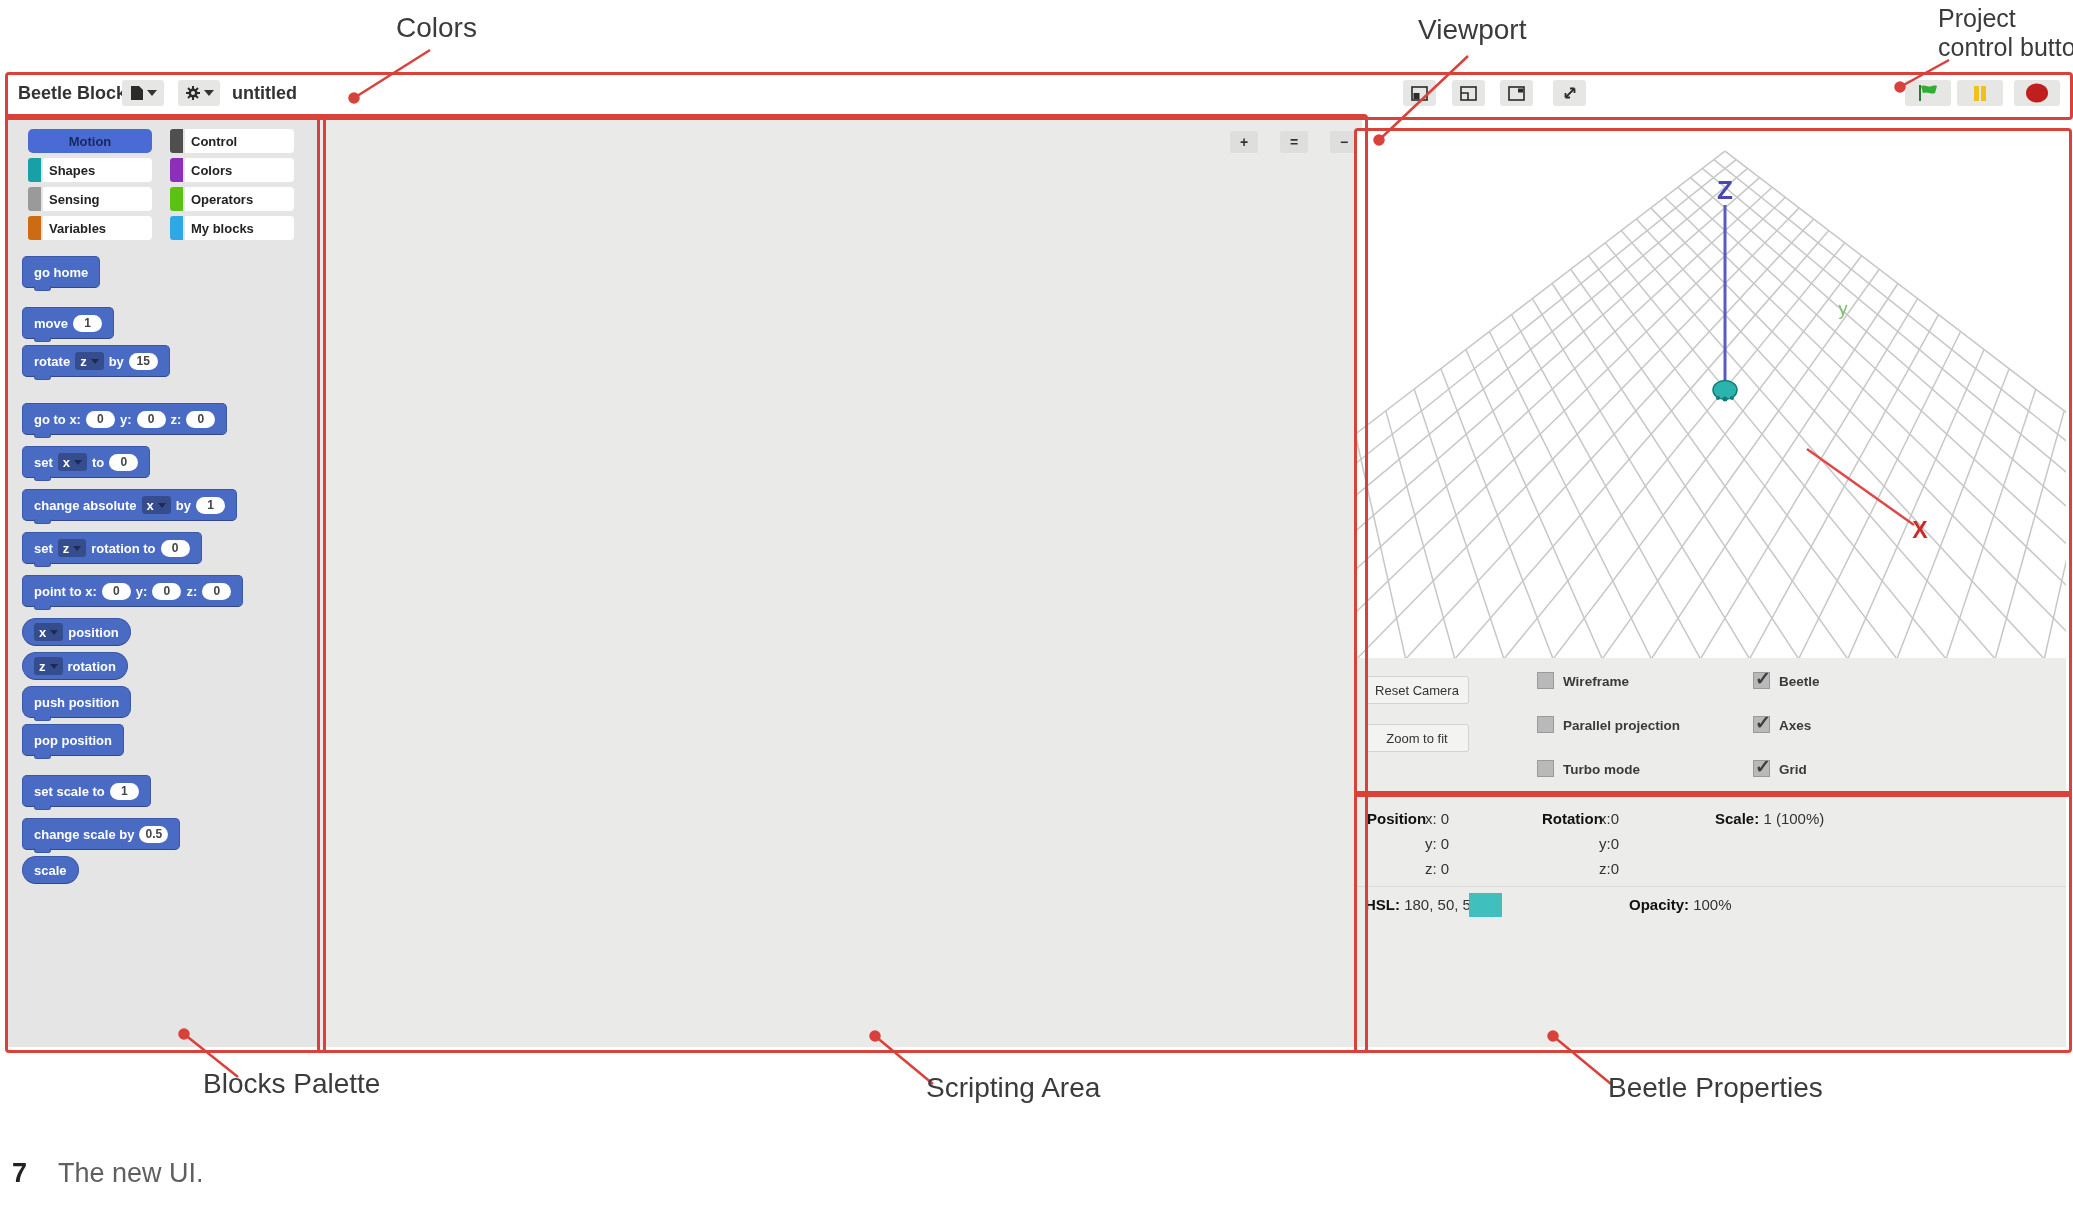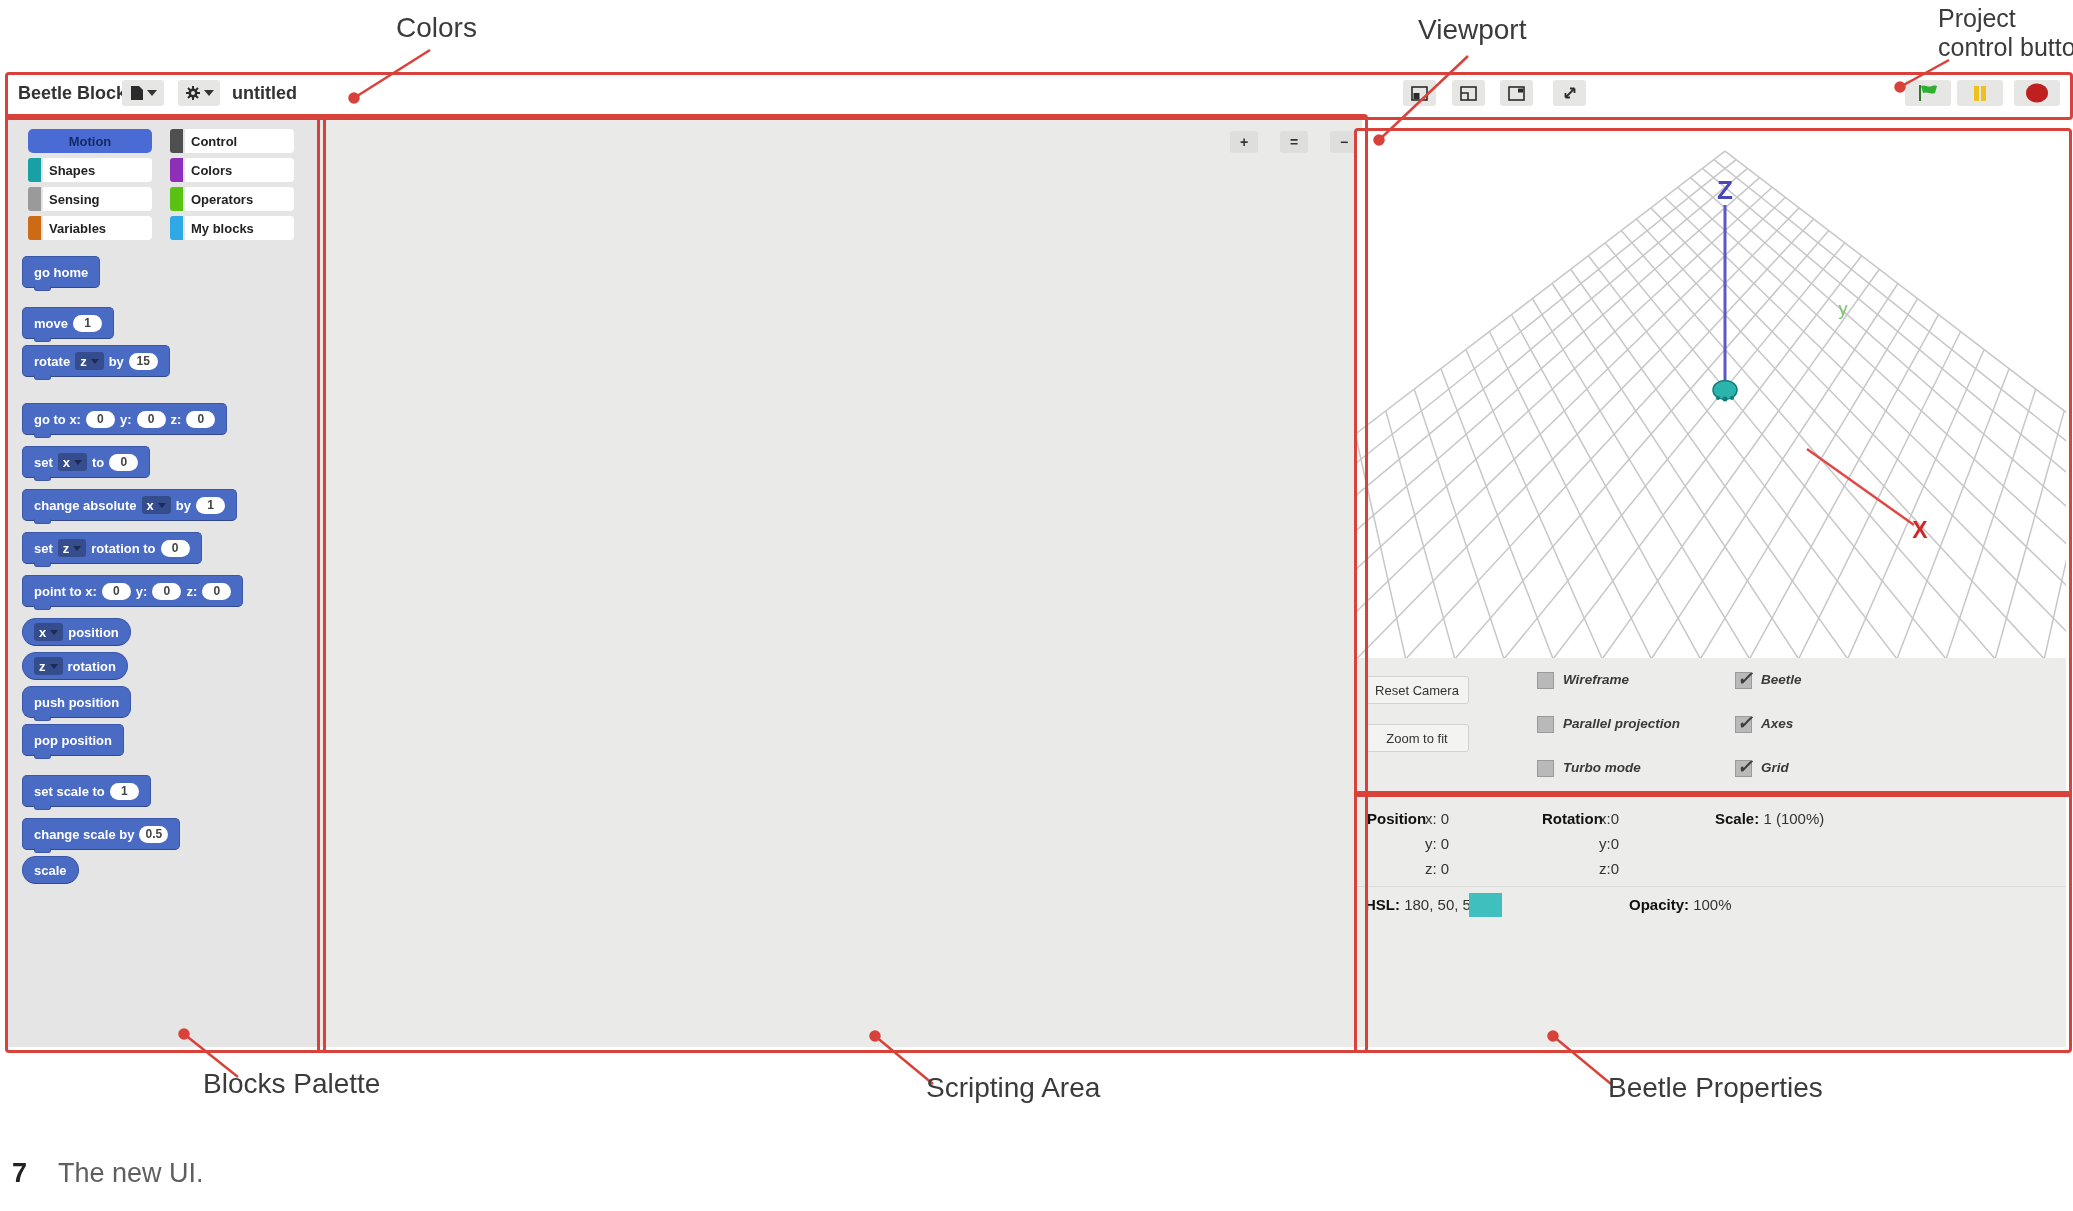--- a/index.html
+++ b/index.html
@@ -45,21 +45,21 @@
   .bdd .bcaret{width:0;height:0;border-left:4px solid transparent;border-right:4px solid transparent;border-top:5px solid #1c2a55;}
 
   
   .sa-zoom{position:absolute;top:14px;width:28px;height:22px;background:#dededc;border-radius:3px;color:#333;font-weight:bold;font-size:14px;display:flex;align-items:center;justify-content:center;}
 
   
   #vp-svg{position:absolute;left:0;top:0;}
   #vp-controls{position:absolute;left:0;top:527px;width:709px;height:133px;background:#ececea;}
   .vp-btn{position:absolute;left:8px;width:102px;height:26px;background:#f3f3f1;border:1px solid #d2d2d0;border-radius:3px;font-size:13px;color:#333;display:flex;align-items:center;justify-content:center;}
   .toggle-col{position:absolute;top:14px;display:flex;flex-direction:column;gap:27px;}
-  .toggle-row{display:flex;align-items:flex-start;gap:9px;font-weight:bold;font-size:13.5px;color:#3a3a3a;font-style:italic;}
+  .toggle-row{display:flex;align-items:flex-end;gap:9px;font-weight:bold;font-size:13.5px;color:#3a3a3a;}
   .cb{position:relative;width:15px;height:15px;background:#b9b9b9;border:1px solid #9a9a9a;flex:none;}
   .cb.checked::after{content:'\2713';position:absolute;left:1px;top:-6px;font-size:19px;color:#3d3d3d;font-weight:bold;}
 
   
   .prop-label{font-weight:bold;color:#111;}
   .prop-col{position:absolute;top:12px;line-height:25px;}
   #prop-sep{position:absolute;left:0;top:92px;width:709px;height:1px;background:#dadad8;}
   .hsl-row{position:absolute;top:102px;}
   #hsl-swatch{position:absolute;left:112px;top:99px;width:33px;height:24px;}
 </style>
@@ -347,21 +347,21 @@
           </div>
           <div class="toggle-row">
             <span class="cb"></span>
             <span>Parallel projection</span>
           </div>
           <div class="toggle-row">
             <span class="cb"></span>
             <span>Turbo mode</span>
           </div>
         </div>
-      <div class="toggle-col" style="left:378px;">
+      <div class="toggle-col" style="left:396px;">
           <div class="toggle-row">
             <span class="cb checked"></span>
             <span>Beetle</span>
           </div>
           <div class="toggle-row">
             <span class="cb checked"></span>
             <span>Axes</span>
           </div>
           <div class="toggle-row">
             <span class="cb checked"></span>

